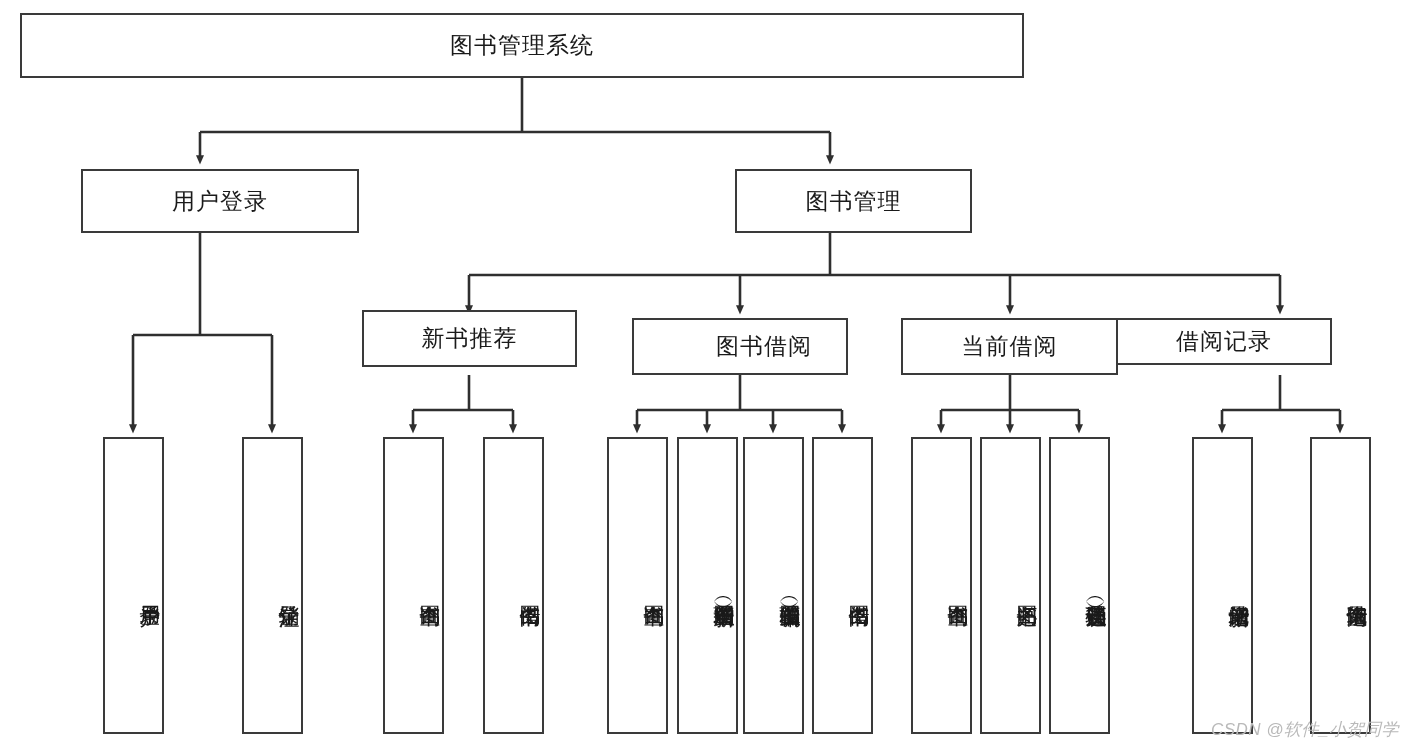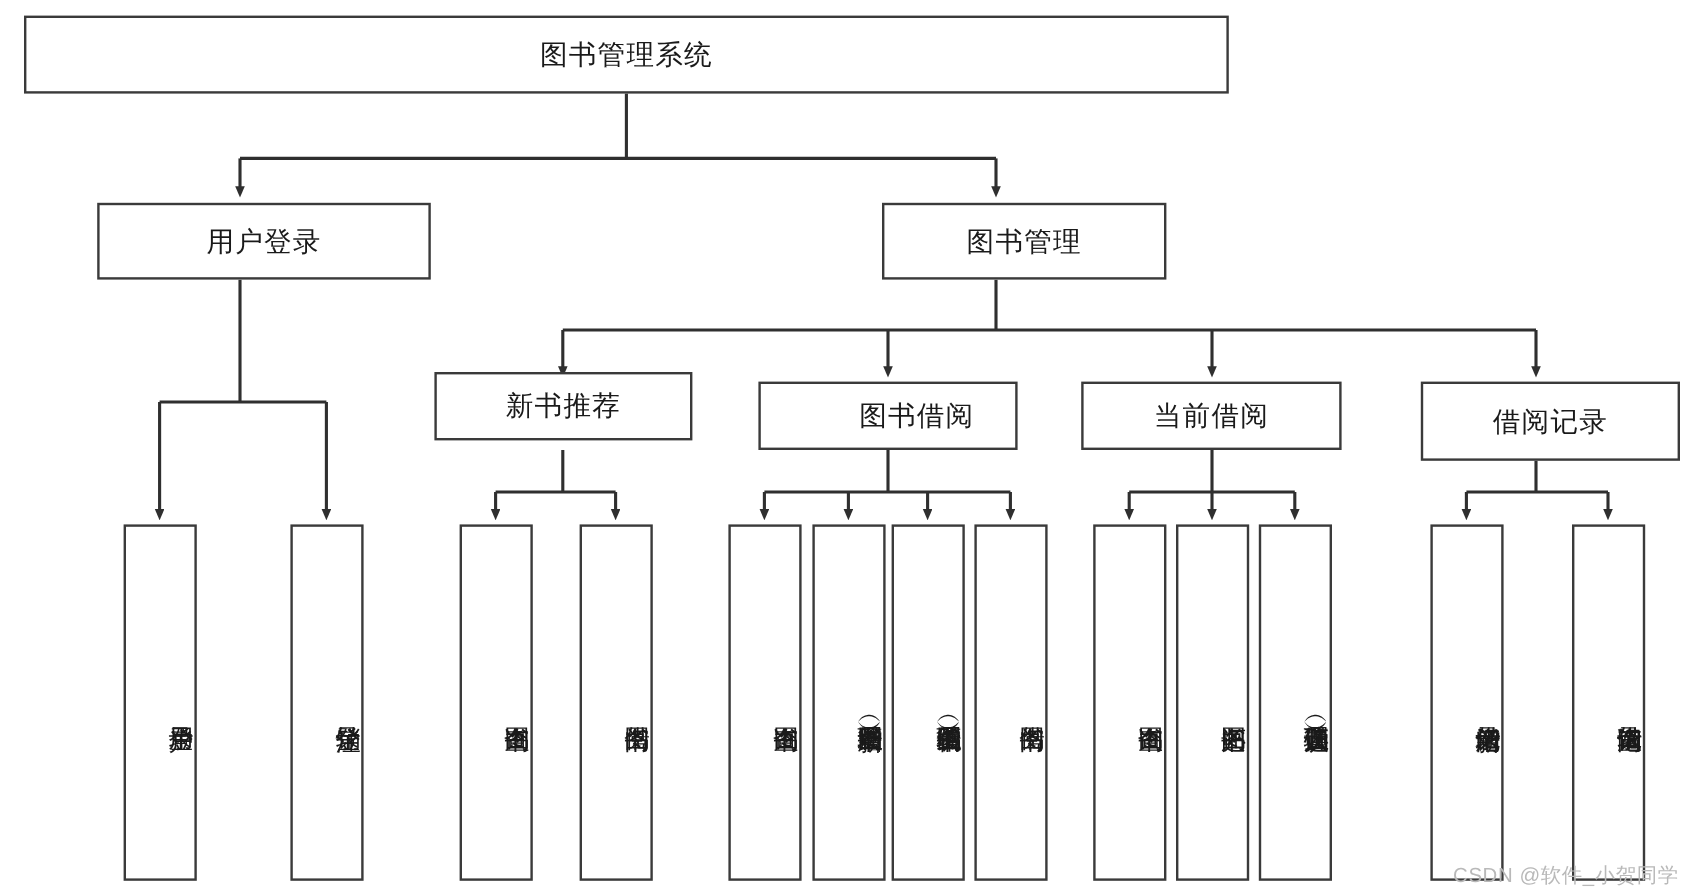--- a/index.html
+++ b/index.html
@@ -6,21 +6,21 @@
   body{width:1405px;height:747px;font-family:"Liberation Sans","DejaVu Sans",sans-serif;}
   #stage{position:relative;width:1405px;height:747px;overflow:hidden;background:#fff;}
   #edges{position:absolute;left:0;top:0;width:1405px;height:747px;}
   .node{position:absolute;box-sizing:border-box;background:#ffffff;border:2px solid #3a3a3a;
         display:flex;align-items:center;justify-content:center;color:#1a1a1a;}
   .node.h{font-size:23px;letter-spacing:1px;}
   .node.v{writing-mode:vertical-rl;text-orientation:upright;font-size:21px;
           line-height:1.18;padding-top:6px;align-items:flex-start;justify-content:center;}
   .node.v .txt{writing-mode:vertical-rl;text-orientation:upright;display:block;}
   #watermark{position:absolute;right:6px;bottom:6px;font-size:17px;color:#b9b9b9;
-             letter-spacing:.5px;white-space:nowrap;}
+             letter-spacing:.5px;white-space:nowrap;font-style:italic;}
 </style>
 </head>
 <body>
 
 <div id="stage">
 
   <svg id="edges" viewBox="0 0 1405 747">
     <defs>
       <marker id="arw" markerWidth="10" markerHeight="10" refX="5.4" refY="4" orient="auto" markerUnits="userSpaceOnUse">
         <path d="M0.6,0 L10,4 L0.6,8 Z" fill="#2f2f2f"></path>
@@ -83,21 +83,21 @@
 
   <div class="node h" style="left:362px;top:310px;width:215px;height:57px;">
     <span class="txt">新书推荐</span>
   </div>
   <div class="node h" style="left:632px;top:318px;width:216px;height:57px;padding-left:48px;">
     <span class="txt">图书借阅</span>
   </div>
   <div class="node h" style="left:901px;top:318px;width:217px;height:57px;">
     <span class="txt">当前借阅</span>
   </div>
-  <div class="node h" style="left:1184px;top:318px;width:216px;height:66px;">
+  <div class="node h" style="left:1116px;top:318px;width:216px;height:47px;">
     <span class="txt">借阅记录</span>
   </div>
 
   <div class="node v" style="left:103px;top:437px;width:61px;height:297px;">
     <span class="txt">用户登录</span>
   </div>
   <div class="node v" style="left:242px;top:437px;width:61px;height:297px;">
     <span class="txt">注销登录</span>
   </div>
 

